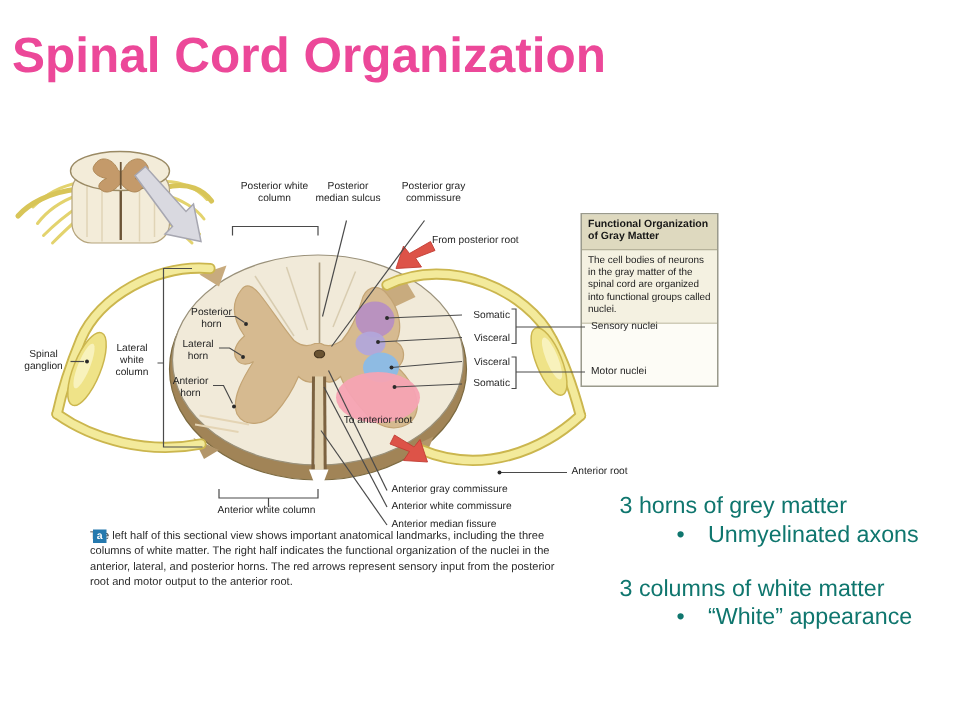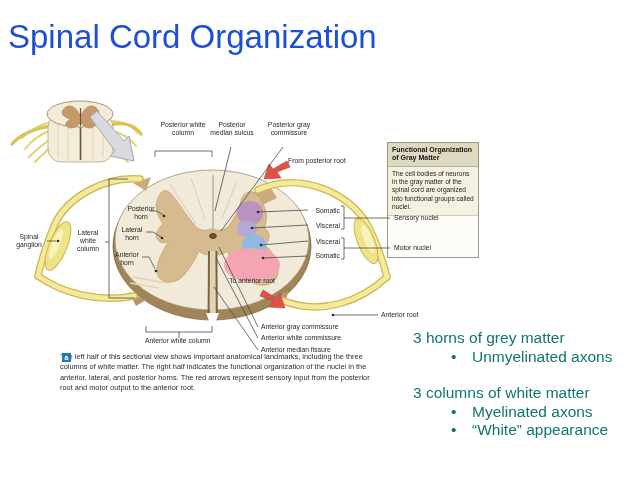--- a/index.html
+++ b/index.html
@@ -1,19 +1,19 @@
 <!DOCTYPE html>
 <html><head>
 <meta charset="utf-8">
 <style>
   html,body{margin:0;padding:0;background:#fff;}
   .slide{position:relative;width:640px;height:480px;background:#ffffff;overflow:hidden;
          font-family:"Liberation Sans",sans-serif;color:#111;}
-  .title{position:absolute;left:8px;top:18px;font-size:33px;font-weight:400;
-         letter-spacing:0;color:#1d4ed8;white-space:nowrap;}
+  .title{position:absolute;left:8px;top:18px;font-size:33px;font-weight:700;
+         letter-spacing:0;color:#ec4899;white-space:nowrap;}
   svg.art{position:absolute;left:0;top:0;z-index:2;pointer-events:none;}
   
   .lbl{position:absolute;z-index:3;font-size:6.8px;line-height:7.8px;color:#1f1f1f;}
   .c{text-align:center;} .r{text-align:right;} .nw{white-space:nowrap;}
   
   .ibox{position:absolute;left:387px;top:142px;width:92px;height:116px;z-index:1;
         background:#fdfcf6;border:0.7px solid #9a9a8c;box-sizing:border-box;}
   .ibox-hd{background:#ded9bf;border-bottom:0.7px solid #b6b29a;padding:3px 4px 3px 4px;
            font-size:7px;font-weight:bold;line-height:8.4px;color:#161616;}
   .ibox-bd{background:#f4f1e1;padding:3px 4px 4px 4px;font-size:6.6px;line-height:8.3px;
@@ -228,17 +228,16 @@
   <div class="cap">
     <span class="cap-ic">a</span>
     <span class="cap-tx">The left half of this sectional view shows important anatomical landmarks, including the three columns of white matter. The right half indicates the functional organization of the nuclei in the anterior, lateral, and posterior horns. The red arrows represent sensory input from the posterior root and motor output to the anterior root.</span>
   </div>
 
   <div class="notes">
     <div class="nh">3 horns of grey matter</div>
     <div class="ni">Unmyelinated axons</div>
     <div class="sp"></div>
     <div class="nh">3 columns of white matter</div>
-    <div class="ni">Myelinated axons</div>
     <div class="ni">“White” appearance</div>
   </div>
 
 </div>
 
 </body></html>

